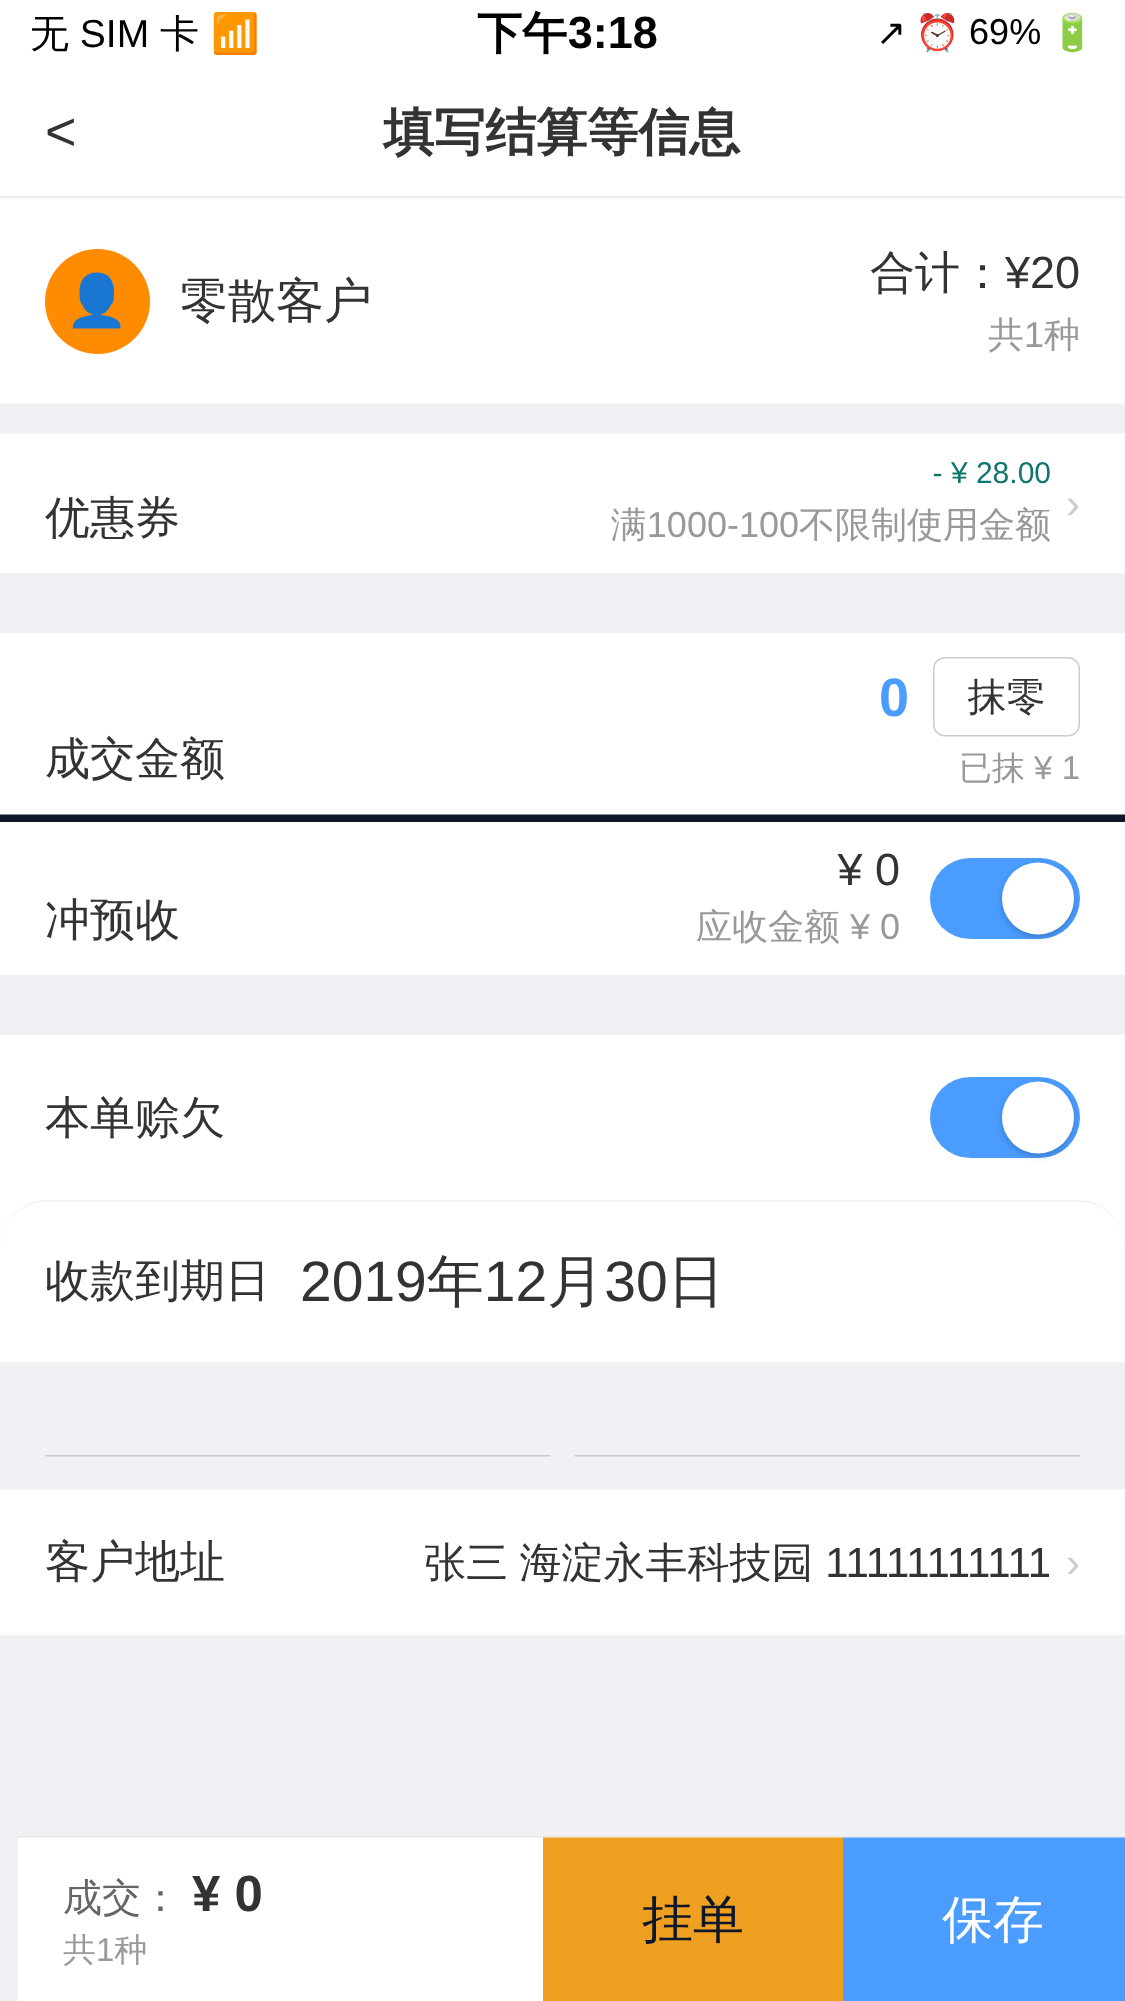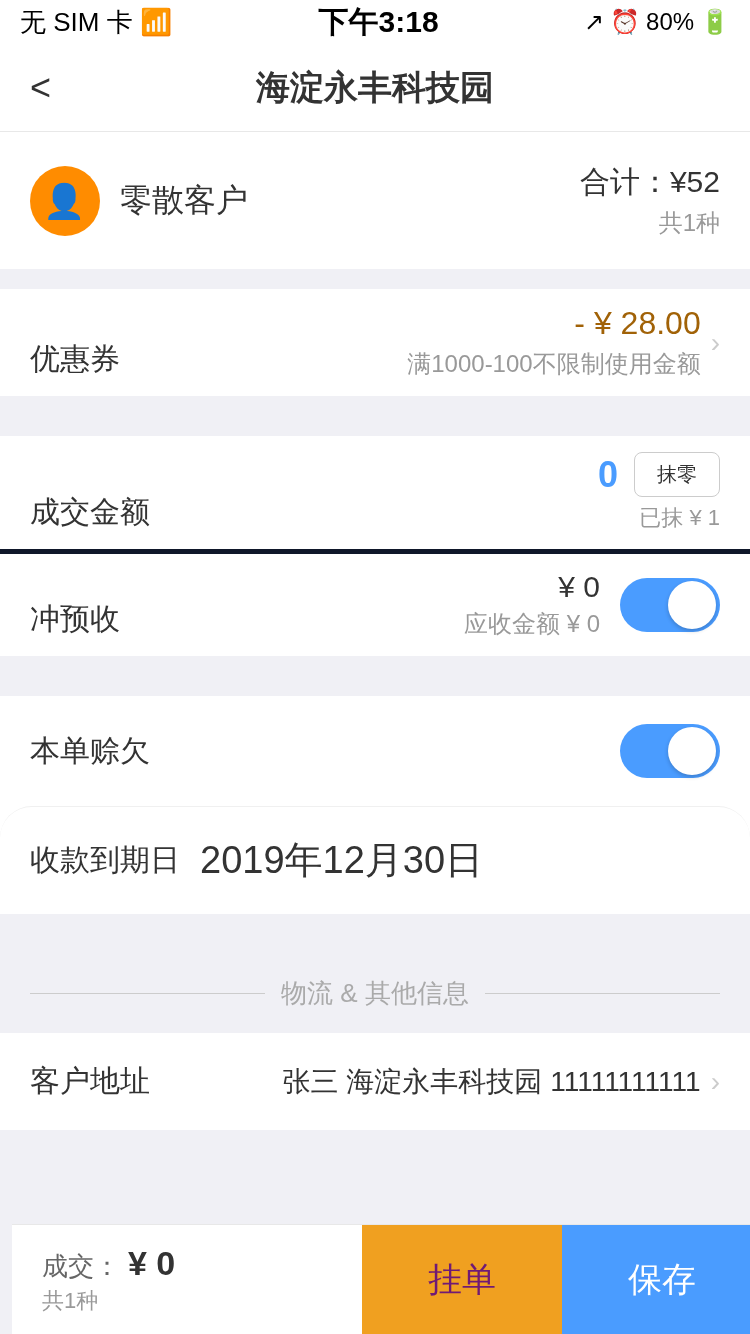--- a/index.html
+++ b/index.html
@@ -139,22 +139,22 @@
       color: #333;
       min-width: 120px;
     }
     .form-value {
       display: flex;
       flex-direction: column;
       align-items: flex-end;
       gap: 6px;
     }
     .coupon-amount {
-      font-size: 32px;
-      color: #a16207;
+      font-size: 20px;
+      color: #0f766e;
       font-weight: 500;
     }
     .coupon-desc {
       font-size: 24px;
       color: #999;
     }
     .chevron-right {
       color: #ccc;
       font-size: 28px;
       margin-left: 10px;
@@ -172,21 +172,21 @@
       border: none;
       outline: none;
       text-align: right;
       width: 200px;
       background: transparent;
     }
     .round-zero-btn {
       border: 1px solid #ccc;
       border-radius: 8px;
       padding: 8px 22px;
-      font-size: 20px;
+      font-size: 26px;
       color: #333;
       margin-left: 16px;
       background: #fff;
       cursor: pointer;
     }
     .deal-row-right {
       display: flex;
       align-items: center;
     }
     .already-rounded {
@@ -359,21 +359,21 @@
       margin-top: 2px;
     }
     .bottom-btn-hangup {
       width: 200px;
       height: 110px;
       background: #f0a020;
       display: flex;
       align-items: center;
       justify-content: center;
       font-size: 34px;
-      color: #701a75;
+      color: #0f172a;
       font-weight: 500;
       cursor: pointer;
     }
     .bottom-btn-save {
       width: 200px;
       height: 110px;
       background: #4a9cff;
       display: flex;
       align-items: center;
       justify-content: center;
@@ -388,42 +388,42 @@
 
 <div class="status-bar">
   <div class="status-left">
     <span>无 SIM 卡</span>
     <span>📶</span>
   </div>
   <div class="status-center">下午3:18</div>
   <div class="status-right">
     <span>↗</span>
     <span>⏰</span>
-    <span>80%</span>
+    <span>69%</span>
     <span>🔋</span>
   </div>
 </div>
 
 <div class="nav-bar">
   <span class="nav-back">&lt;</span>
-  <span class="nav-title">海淀永丰科技园</span>
+  <span class="nav-title">填写结算等信息</span>
 </div>
 
 <div class="content">
 
   <div class="section">
     <div class="customer-row">
       <div class="customer-left">
         <div class="avatar">
           <span>👤</span>
         </div>
         <span class="customer-name">零散客户</span>
       </div>
       <div class="customer-right">
-        <div class="total-amount">合计：¥52</div>
+        <div class="total-amount">合计：¥20</div>
         <div class="total-count">共1种</div>
       </div>
     </div>
   </div>
 
   <div class="section">
     <div class="form-row">
       <span class="form-label">优惠券</span>
       <div class="coupon-row-right">
         <div class="form-value">
@@ -476,21 +476,20 @@
     <div class="due-date-row">
       <span class="due-date-label">收款到期日</span>
       <span class="due-date-value">2019年12月30日</span>
     </div>
   </div>
 
   <div class="separator-section"></div>
 
   <div class="logistics-header">
     <div class="logistics-line"></div>
-    <span class="logistics-title">物流 &amp; 其他信息</span>
     <div class="logistics-line"></div>
   </div>
 
   <div class="section">
     <div class="address-row">
       <div class="address-row-inner">
         <span class="address-label">客户地址</span>
         <span class="address-value">张三 海淀永丰科技园 11111111111</span>
         <span class="chevron-right">›</span>
       </div>

